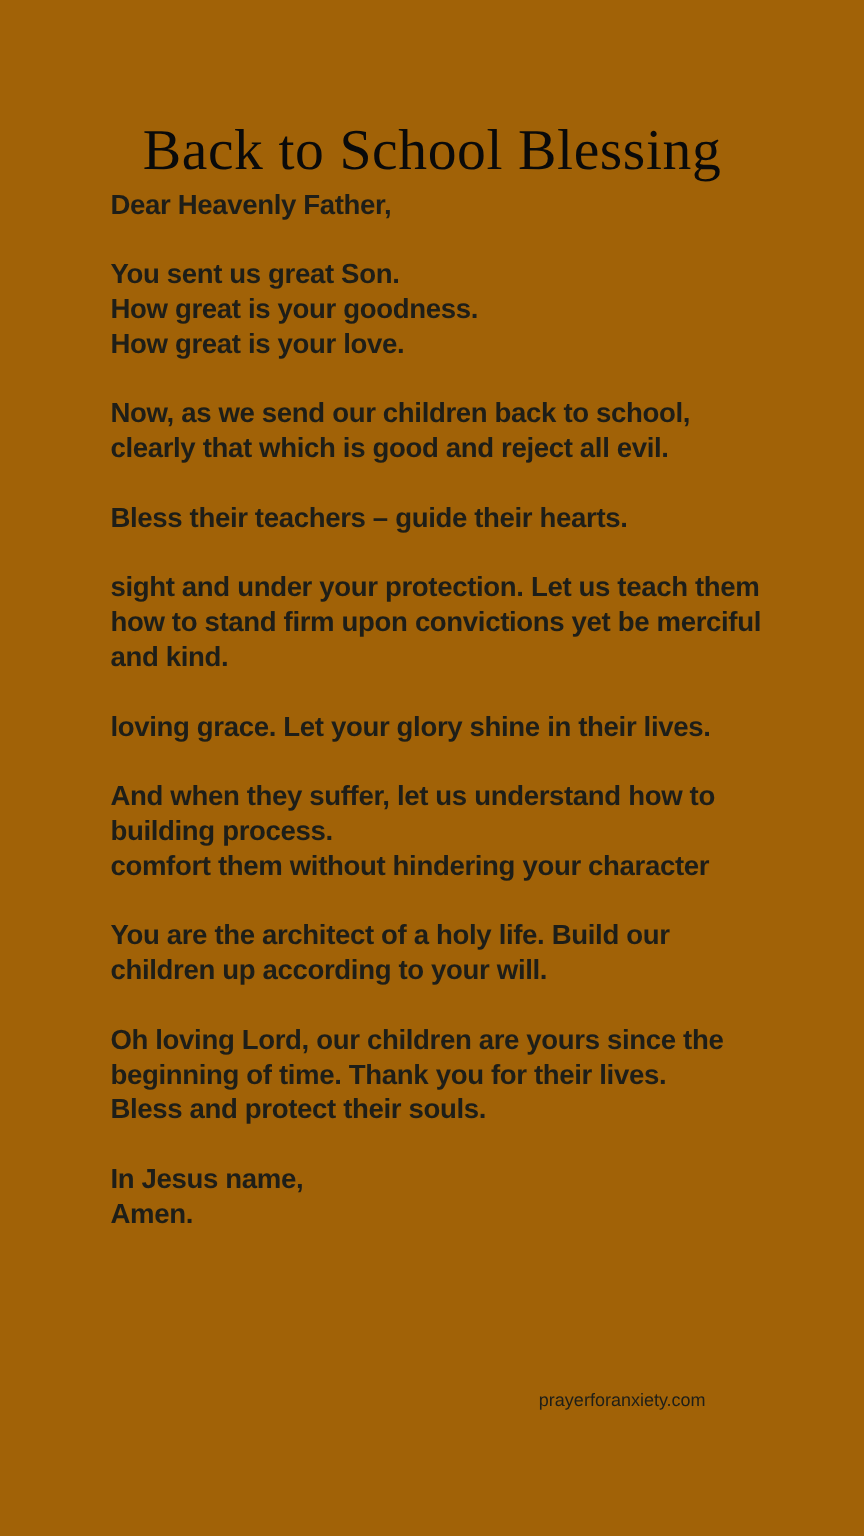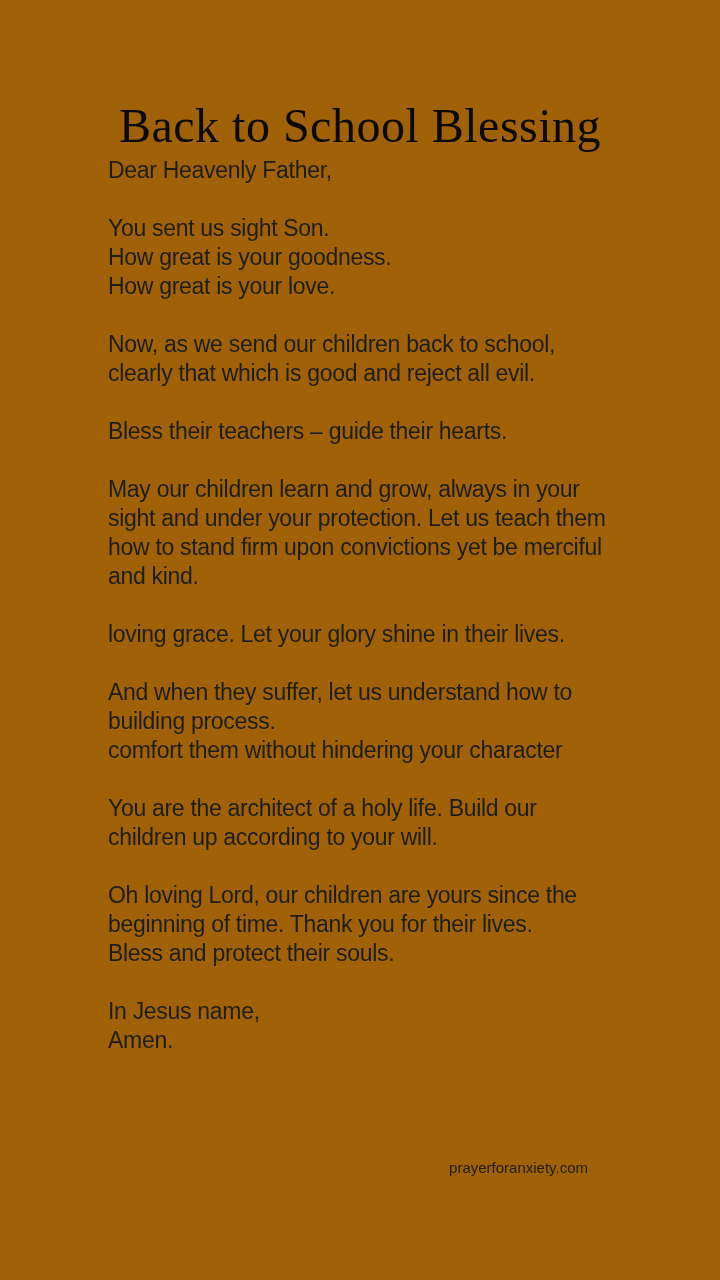--- a/index.html
+++ b/index.html
@@ -24,26 +24,27 @@
     font-size: 48px;
     line-height: 60px;
     font-weight: 400;
     color: #0a0a0a;
     letter-spacing: 0.5px;
     white-space: nowrap;
   }
   .body-text {
     position: absolute;
     top: 156px;
-    left: 108px;
+    left: 92px;
     width: 520px;
     color: #1e1e18;
     font-size: 23px;
     line-height: 29px;
     letter-spacing: -0.3px;
+    font-weight: bold;
   }
   .para {
     margin: 0 0 29px 0;
   }
   .para:last-child {
     margin-bottom: 0;
   }
   .line {
     white-space: nowrap;
   }
@@ -65,36 +66,35 @@
 
   <h1 class="title">Back to School Blessing</h1>
 
   <div class="body-text">
 
     <div class="para">
       <div class="line">Dear Heavenly Father,</div>
     </div>
 
     <div class="para">
-      <div class="line">You sent us sight Son.</div>
+      <div class="line">You sent us great Son.</div>
       <div class="line">How great is your goodness.</div>
       <div class="line">How great is your love.</div>
     </div>
 
     <div class="para">
       <div class="line">Now, as we send our children back to school,</div>
       <div class="line">clearly that which is good and reject all evil.</div>
     </div>
 
     <div class="para">
       <div class="line">Bless their teachers – guide their hearts.</div>
     </div>
 
     <div class="para">
-      <div class="line">May our children learn and grow, always in your</div>
       <div class="line">sight and under your protection. Let us teach them</div>
       <div class="line">how to stand firm upon convictions yet be merciful</div>
       <div class="line">and kind.</div>
     </div>
 
     <div class="para">
       <div class="line">loving grace. Let your glory shine in their lives.</div>
     </div>
 
     <div class="para">

